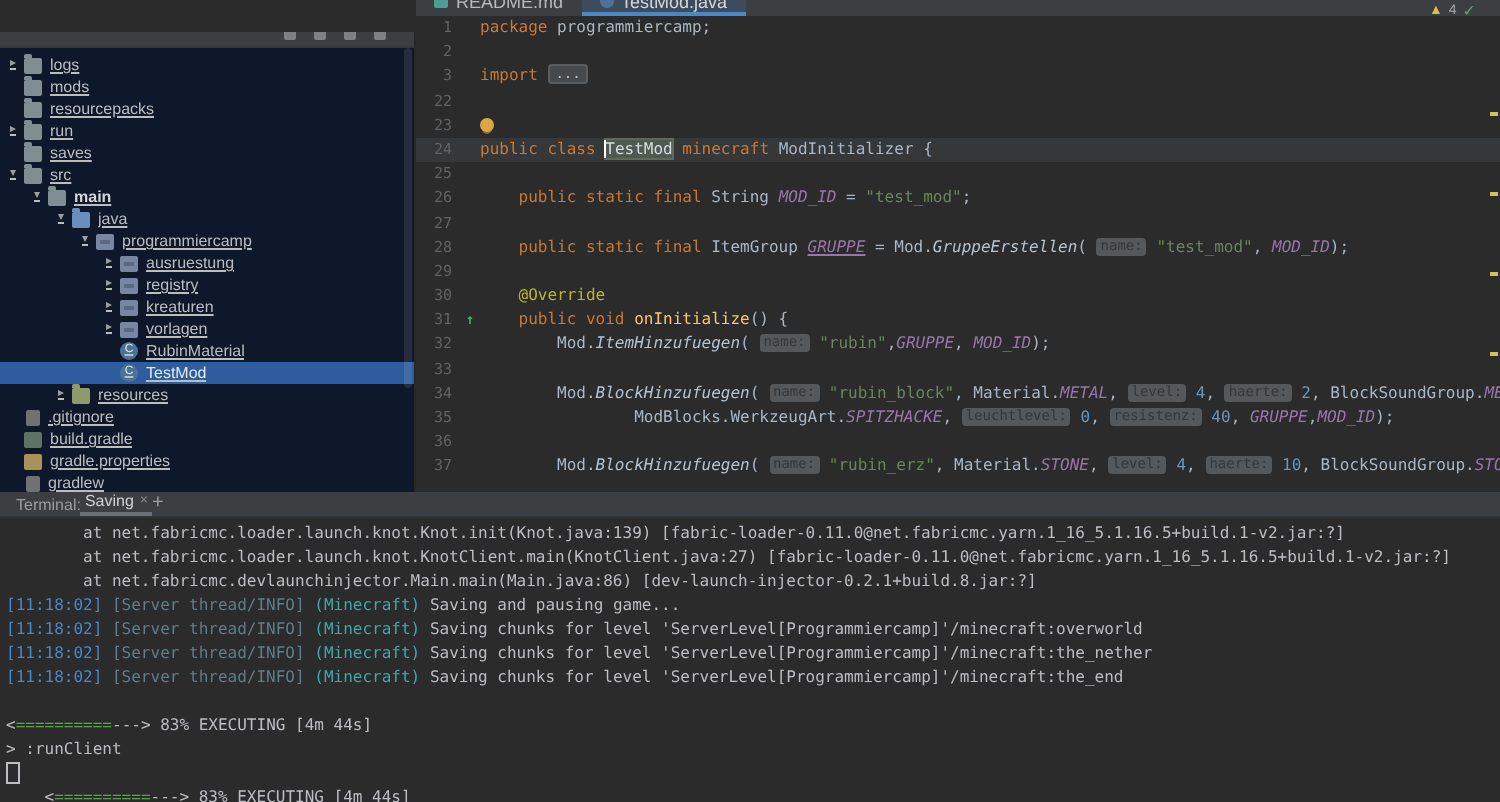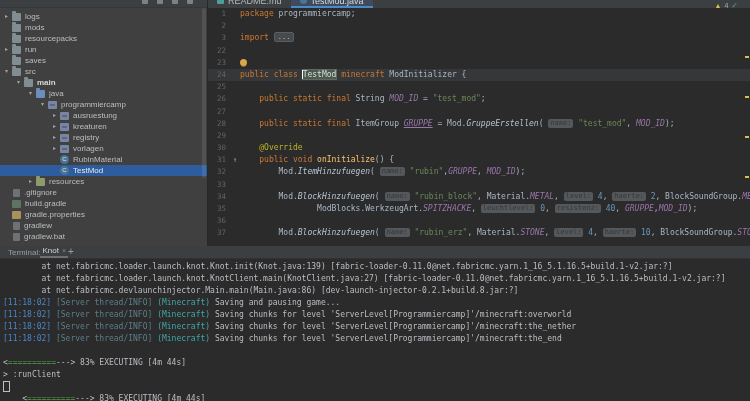--- a/index.html
+++ b/index.html
@@ -1,19 +1,19 @@
 <!DOCTYPE html>
 <html><head>
 <meta charset="utf-8">
 <style>
   html,body{margin:0;padding:0;background:#1e1e1e;}
   #app{position:relative;width:750px;height:401px;background:#2b2b2b;overflow:hidden;
        font-family:"Liberation Sans",sans-serif;color:#bbbdbf;}
   
-  #project-panel{position:absolute;left:0;top:0;width:207px;height:246px;background:#404040;overflow:hidden;border-right:1px solid #282828;}
+  #project-panel{position:absolute;left:0;top:16px;width:207px;height:246px;background:#0f172a;overflow:hidden;border-right:1px solid #282828;text-decoration:underline;}
   #panel-header{height:7px;overflow:hidden;background:#3c3f41;border-bottom:1px solid #353738;}
   #panel-header-inner{display:flex;justify-content:flex-end;gap:9px;padding:0 14px;margin-top:-2px;}
   .ph-ico{width:6px;height:6px;background:#9a9da0;border-radius:1px;opacity:.7;}
   #tree{padding-top:3px;font-size:8px;}
   .trow{height:11px;line-height:11px;display:flex;align-items:center;white-space:nowrap;color:#bbbdbf;}
   .trow.sel{background:#2d5d9e;color:#e8eaec;}
   .arrow{display:inline-block;width:9px;font-size:6px;color:#9da0a3;text-align:center;flex:none;}
   .ticon{display:inline-block;width:9px;height:8px;margin:0 4px 0 1px;flex:none;position:relative;border-radius:1px;
          font-size:6px;line-height:8px;text-align:center;color:#e3e8ec;}
   .i-folder,.i-folder-main,.i-folder-src,.i-folder-res{background:#808d93;border-radius:1px;}
@@ -146,26 +146,26 @@
           <span class="tlabel">programmiercamp</span>
         </div>
         <div class="trow" style="padding-left: 50px;">
           <span class="arrow">▸</span>
           <span class="ticon i-package"></span>
           <span class="tlabel">ausruestung</span>
         </div>
         <div class="trow" style="padding-left: 50px;">
           <span class="arrow">▸</span>
           <span class="ticon i-package"></span>
+          <span class="tlabel">registry</span>
+        </div>
+        <div class="trow" style="padding-left: 50px;">
+          <span class="arrow">▸</span>
+          <span class="ticon i-package"></span>
           <span class="tlabel">kreaturen</span>
-        </div>
-        <div class="trow" style="padding-left: 50px;">
-          <span class="arrow">▸</span>
-          <span class="ticon i-package"></span>
-          <span class="tlabel">registry</span>
         </div>
         <div class="trow" style="padding-left: 50px;">
           <span class="arrow">▸</span>
           <span class="ticon i-package"></span>
           <span class="tlabel">vorlagen</span>
         </div>
         <div class="trow" style="padding-left: 50px;">
           <span class="arrow"></span>
           <span class="ticon i-class">C</span>
           <span class="tlabel">RubinMaterial</span>
@@ -252,21 +252,21 @@
     <div class="stripe-mark" style="top:96px"></div>
     <div class="stripe-mark" style="top:136px"></div>
     <div class="stripe-mark" style="top:176px"></div>
     <div id="editor-hscrollbar"></div>
   </div>
 
   <div id="terminal">
     <div id="term-header">
       <span id="term-title">Terminal:</span>
       <span id="term-tab">
-        <span>Knot</span>
+        <span>Saving</span>
         <span class="term-close">×</span>
       </span>
       <span id="term-plus">+</span>
     </div>
     <div id="termlines">
         <div class="tline"><span class="g-plain">        at net.fabricmc.loader.launch.knot.Knot.init(Knot.java:139) [fabric-loader-0.11.0@net.fabricmc.yarn.1_16_5.1.16.5+build.1-v2.jar:?]</span></div>
         <div class="tline"><span class="g-plain">        at net.fabricmc.loader.launch.knot.KnotClient.main(KnotClient.java:27) [fabric-loader-0.11.0@net.fabricmc.yarn.1_16_5.1.16.5+build.1-v2.jar:?]</span></div>
         <div class="tline"><span class="g-plain">        at net.fabricmc.devlaunchinjector.Main.main(Main.java:86) [dev-launch-injector-0.2.1+build.8.jar:?]</span></div>
         <div class="tline"><span class="g-time">[11:18:02] </span><span class="g-thread">[Server thread/INFO] </span><span class="g-mc">(Minecraft) </span><span class="g-plain">Saving and pausing game...</span></div>
         <div class="tline"><span class="g-time">[11:18:02] </span><span class="g-thread">[Server thread/INFO] </span><span class="g-mc">(Minecraft) </span><span class="g-plain">Saving chunks for level 'ServerLevel[Programmiercamp]'/minecraft:overworld</span></div>

